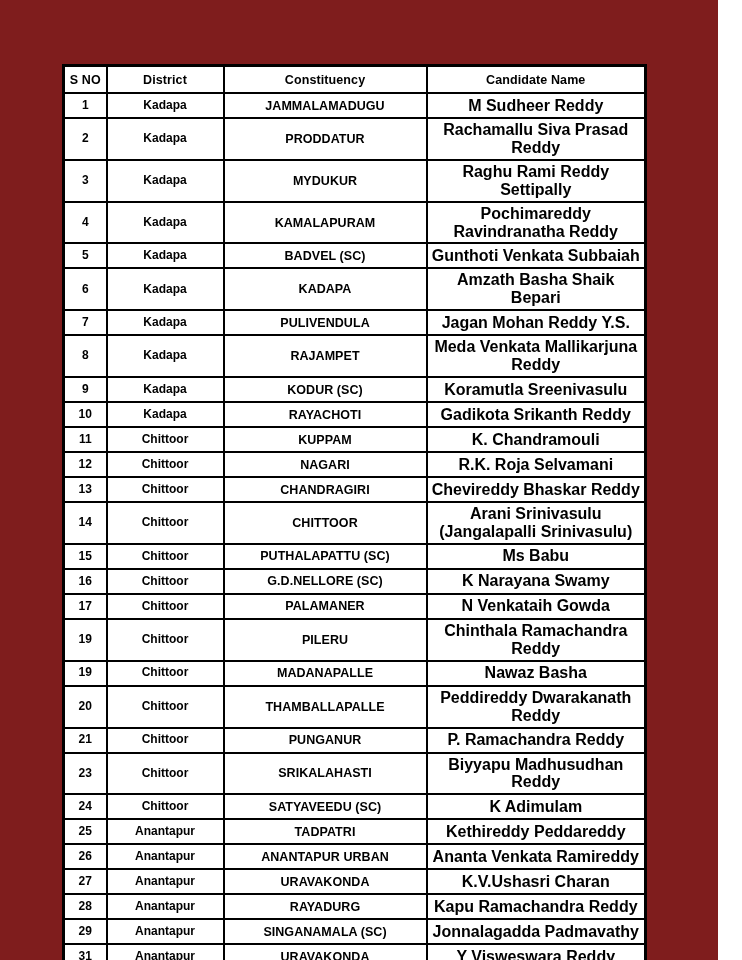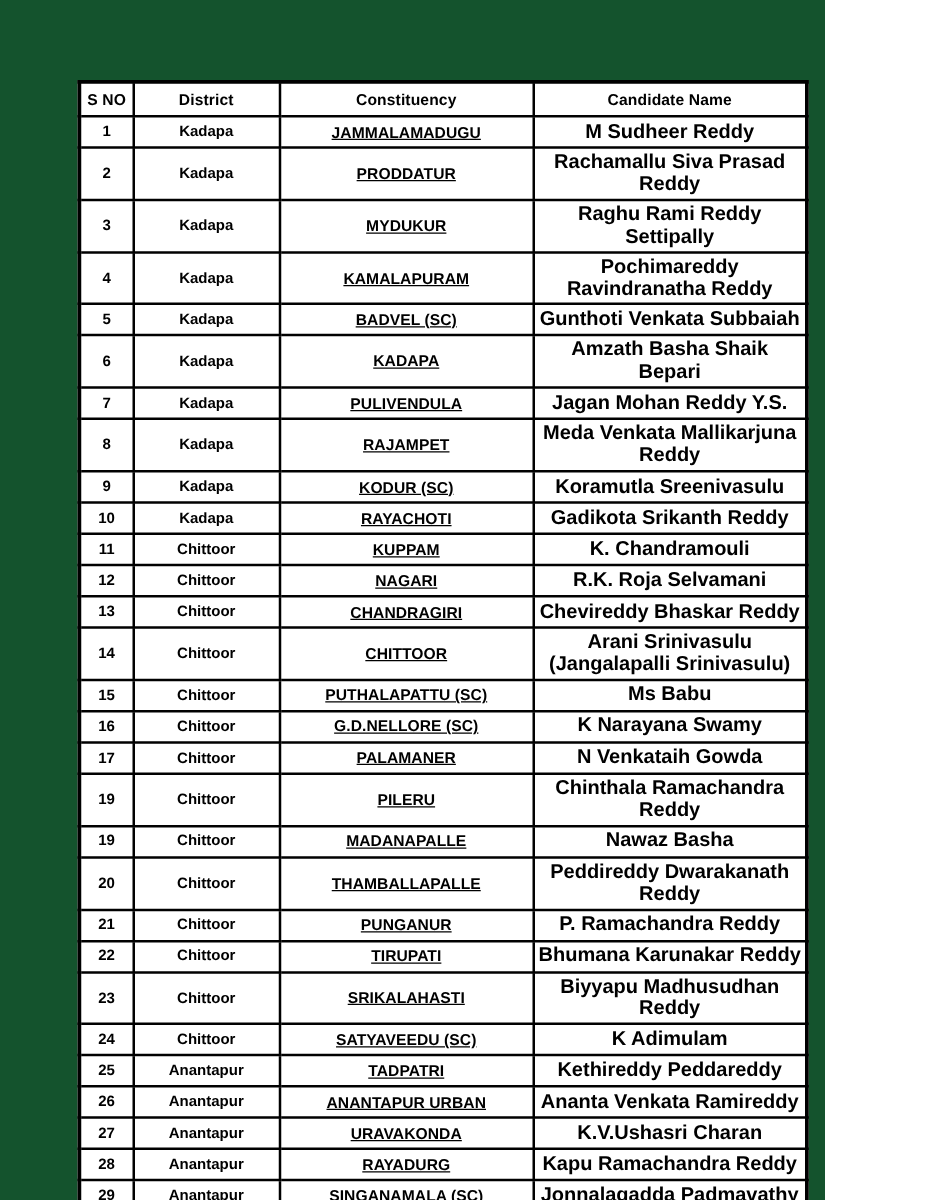--- a/index.html
+++ b/index.html
@@ -8,23 +8,23 @@
     background: #ffffff;
   }
   body {
     width: 742px;
     height: 960px;
     font-family: "Liberation Sans", sans-serif;
     -webkit-font-smoothing: antialiased;
   }
   #page {
     position: relative;
-    width: 660px;
+    width: 718px;
     height: 960px;
-    background: #14532d;
+    background: #7f1d1d;
     overflow: hidden;
   }
   #table-wrap {
     position: absolute;
     left: 62px;
     top: 64px;
     width: 582px;
   }
   table.candidate-table {
     border-collapse: collapse;
@@ -61,21 +61,20 @@
   }
   table.candidate-table tbody td.sno-cell {
     font-size: 12px;
   }
   table.candidate-table tbody td.district-cell {
     font-size: 12px;
   }
   table.candidate-table tbody td.const-cell {
     font-size: 12.5px;
     letter-spacing: 0.05px;
-    text-decoration: underline;
   }
   table.candidate-table tbody td.cand-cell {
     font-size: 16px;
   }
   table.candidate-table tbody tr.two-line td {
     height: 35px;
   }
 </style>
 </head>
 <body>
@@ -218,26 +217,20 @@
             <td class="const-cell">THAMBALLAPALLE</td>
             <td class="cand-cell">Peddireddy Dwarakanath Reddy</td>
           </tr>
           <tr>
             <td class="sno-cell">21</td>
             <td class="district-cell">Chittoor</td>
             <td class="const-cell">PUNGANUR</td>
             <td class="cand-cell">P. Ramachandra Reddy</td>
           </tr>
           <tr>
-            <td class="sno-cell">22</td>
-            <td class="district-cell">Chittoor</td>
-            <td class="const-cell">TIRUPATI</td>
-            <td class="cand-cell">Bhumana Karunakar Reddy</td>
-          </tr>
-          <tr>
             <td class="sno-cell">23</td>
             <td class="district-cell">Chittoor</td>
             <td class="const-cell">SRIKALAHASTI</td>
             <td class="cand-cell">Biyyapu Madhusudhan Reddy</td>
           </tr>
           <tr>
             <td class="sno-cell">24</td>
             <td class="district-cell">Chittoor</td>
             <td class="const-cell">SATYAVEEDU (SC)</td>
             <td class="cand-cell">K Adimulam</td>

